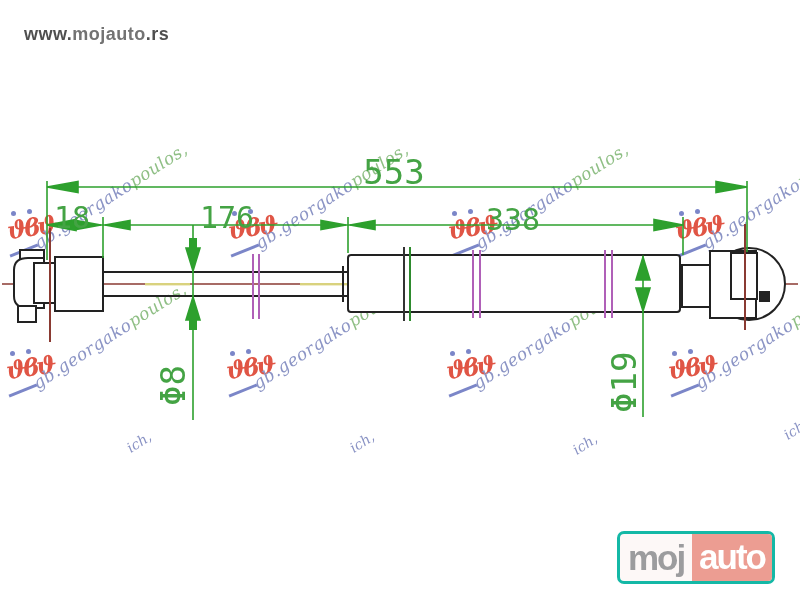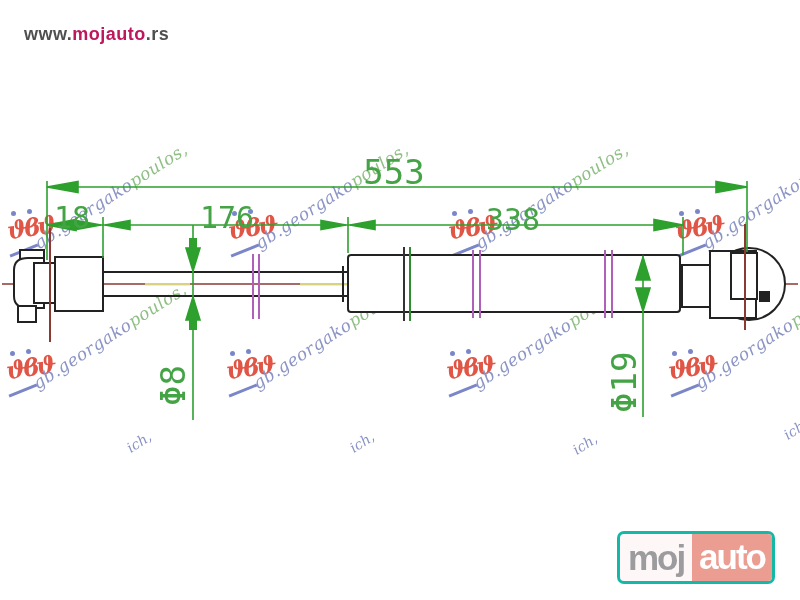--- a/index.html
+++ b/index.html
@@ -2,21 +2,21 @@
 <html><head>
 <meta charset="utf-8">
 <style>
   html,body{margin:0;padding:0;background:#fff;}
   .page{position:relative;width:800px;height:600px;background:#ffffff;overflow:hidden;
         font-family:"Liberation Sans",sans-serif;}
 
   
   .site-url{position:absolute;left:24px;top:24px;font-size:18px;font-weight:bold;
             letter-spacing:.5px;color:#4f4f4f;}
-  .site-url .brand{color:#be185d;}
+  .site-url .brand{color:#737373;}
 
   
   .wm{position:absolute;z-index:1;}
   .wm-logo{position:absolute;left:0;top:0;width:34px;height:46px;}
   .wm-dot{position:absolute;width:5px;height:5px;border-radius:50%;background:#7b86c8;}
   .wm-dot.d1{left:4px;top:2px;}
   .wm-dot.d2{left:20px;top:0px;}
   .wm-glyph{position:absolute;left:0px;top:4px;font-family:"DejaVu Serif",serif;
             font-style:italic;font-weight:bold;font-size:24px;color:#e05545;
             transform:rotate(-8deg);letter-spacing:-3px;}

